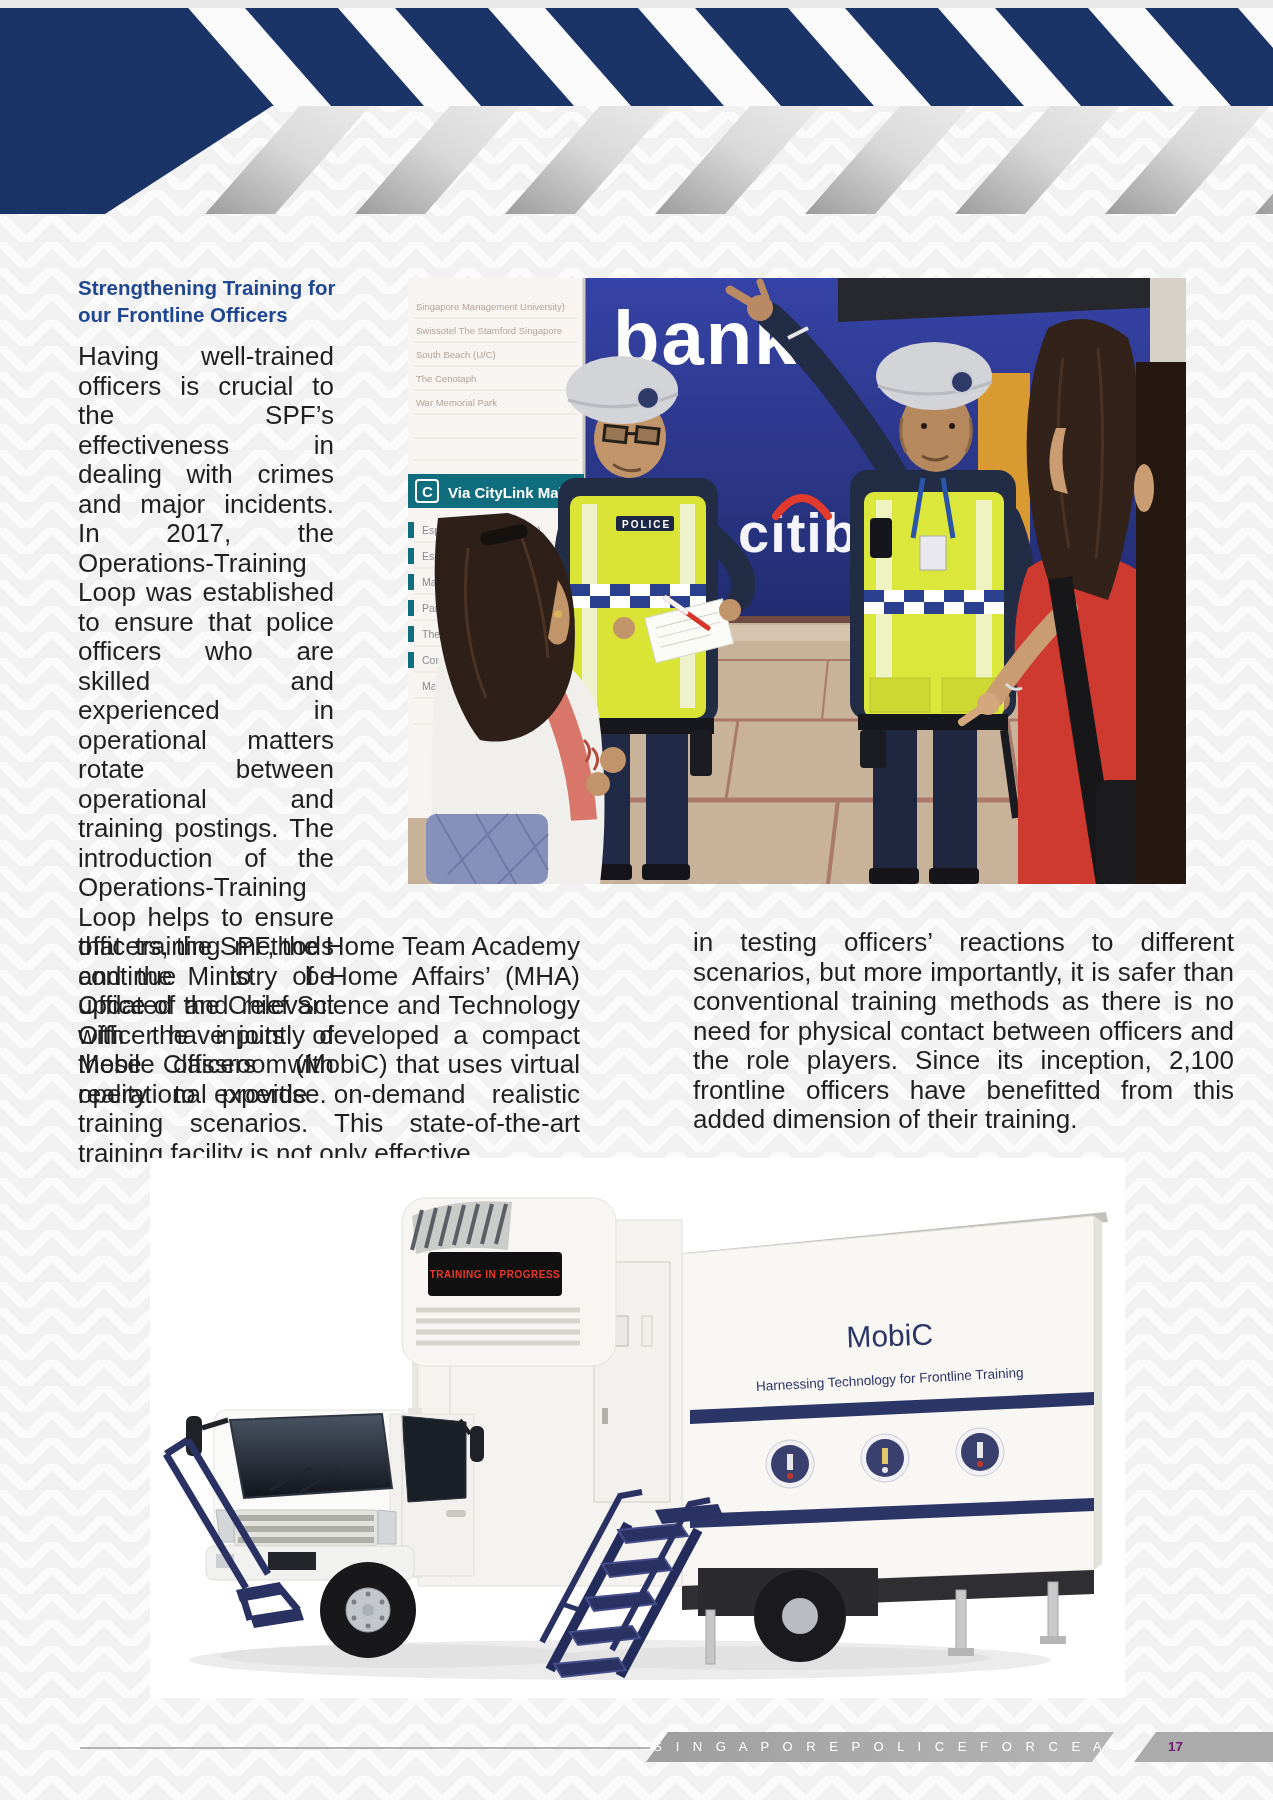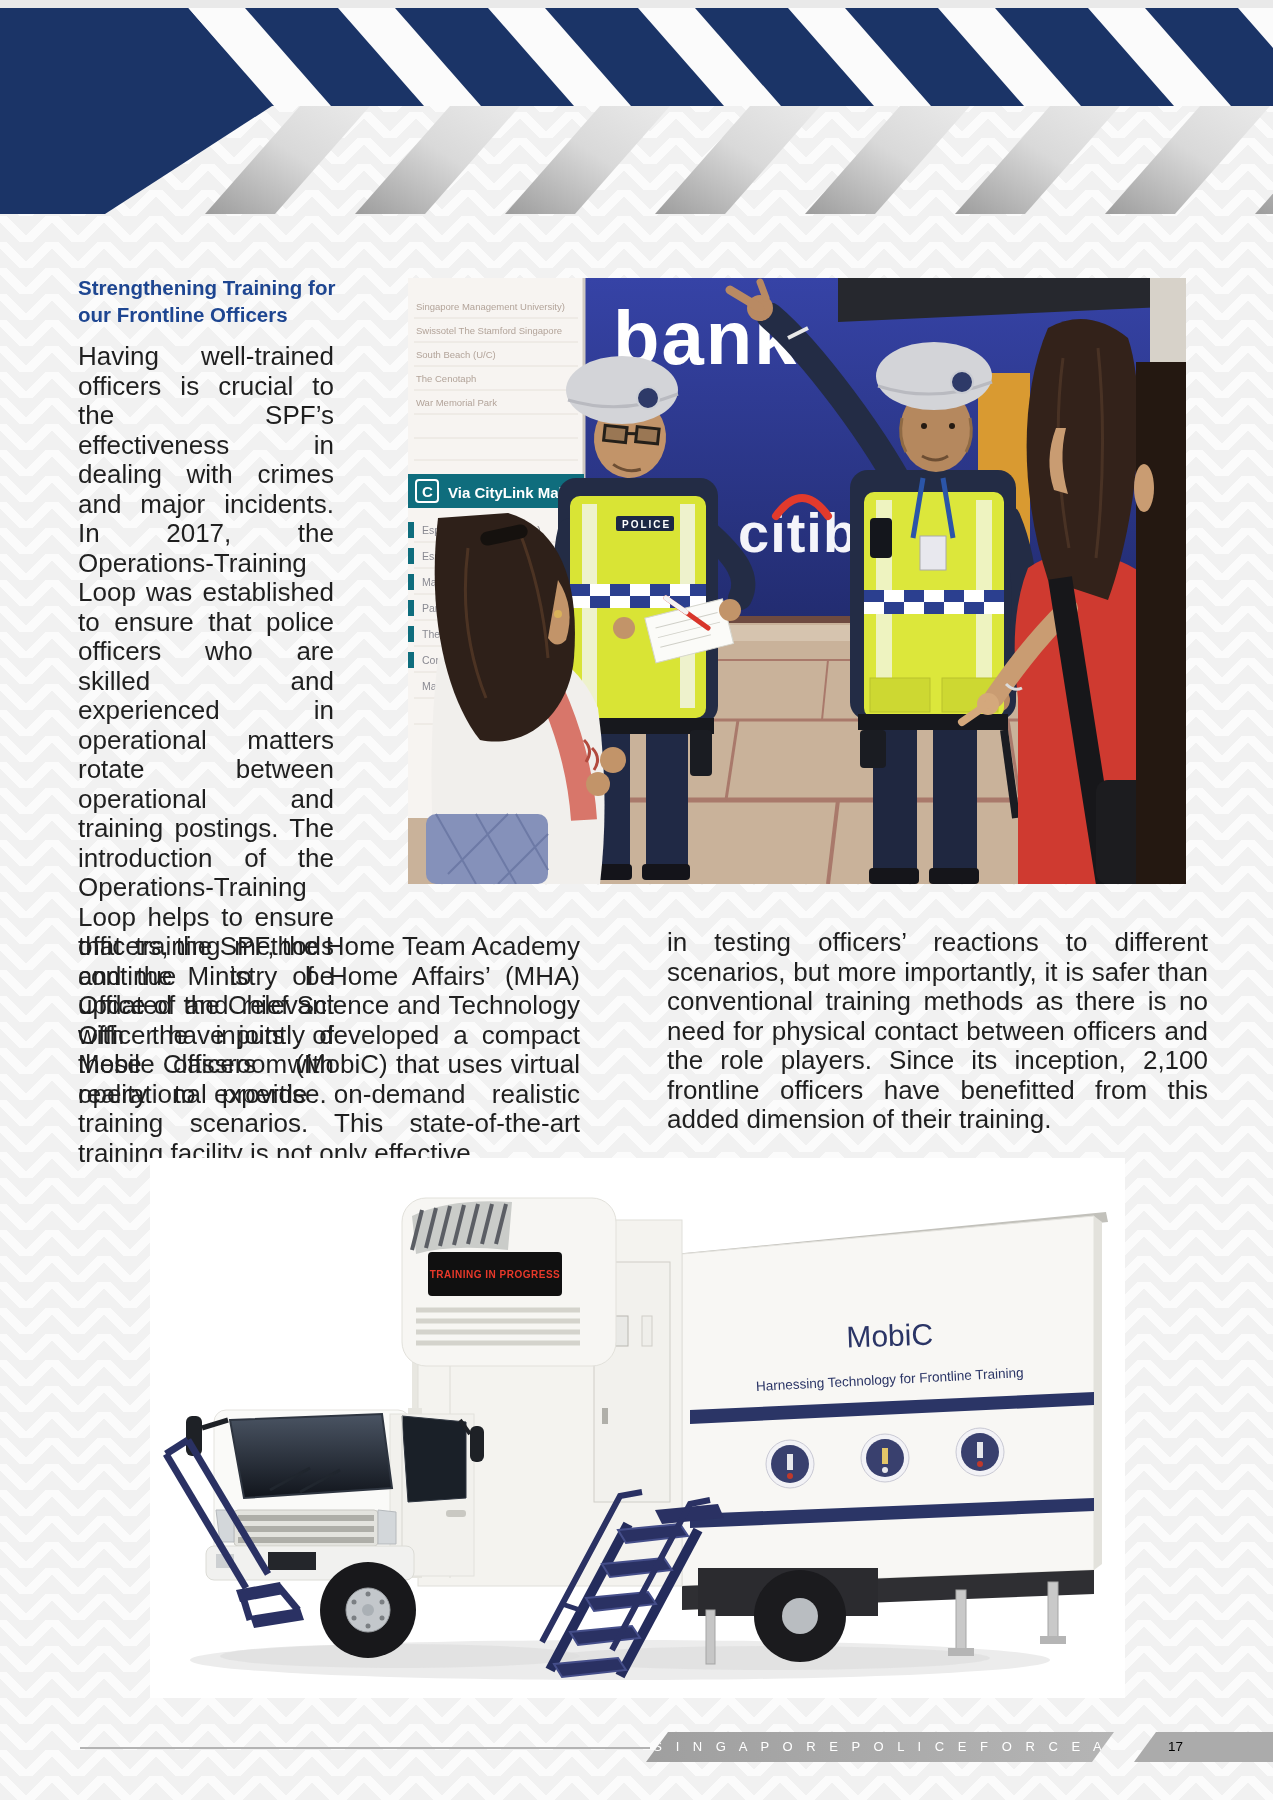--- a/index.html
+++ b/index.html
@@ -21,31 +21,31 @@
     color:#1e4691;font-weight:bold;font-size:20.5px;line-height:27px;
   }
   .bodytext{
     color:#1f1f1f;font-size:26px;line-height:29.5px;text-align:justify;
   }
   .col-narrow{left:78px;top:266px;width:256px;}
   .col-narrow p{margin:0;}
   .p1{margin-top:7px !important;}
   .p2intro{margin-top:43px !important;}
   .col-wide-left{left:78px;top:924px;width:502px;}
-  .col-wide-right{left:667px;top:920px;width:541px;}
+  .col-wide-right{left:693px;top:920px;width:541px;}
   .footer-line{left:80px;top:1739px;width:570px;height:2px;background:#b3b3b3;}
   .footer-bar{
     left:646px;top:1724px;width:468px;height:30px;background:linear-gradient(90deg,#9f9f9f,#b5b5b5);
     clip-path:polygon(22px 0,100% 0,calc(100% - 22px) 100%,0 100%);
     color:#ffffff;font-size:13px;letter-spacing:5px;line-height:30px;text-align:center;
   }
   .footer-tab{
     left:1134px;top:1724px;width:139px;height:30px;background:#ababab;
     clip-path:polygon(22px 0,100% 0,100% 100%,0 100%);
-    color:#000000;font-size:13.5px;font-weight:normal;line-height:30px;padding-left:34px;box-sizing:border-box;
+    color:#701a75;font-size:13.5px;font-weight:bold;line-height:30px;padding-left:34px;box-sizing:border-box;
   }
   svg text{font-family:"Liberation Sans", sans-serif;}
 </style>
 </head>
 <body>
 
 <div class="page">
 
   <svg class="abs" style="left:0;top:0" width="1273" height="206" viewBox="0 0 1273 206">
     <defs>

